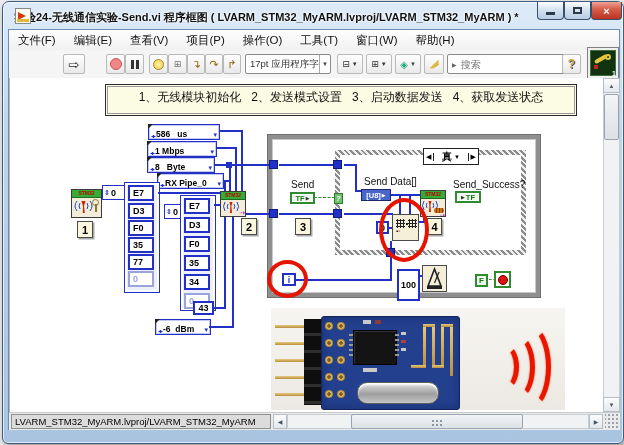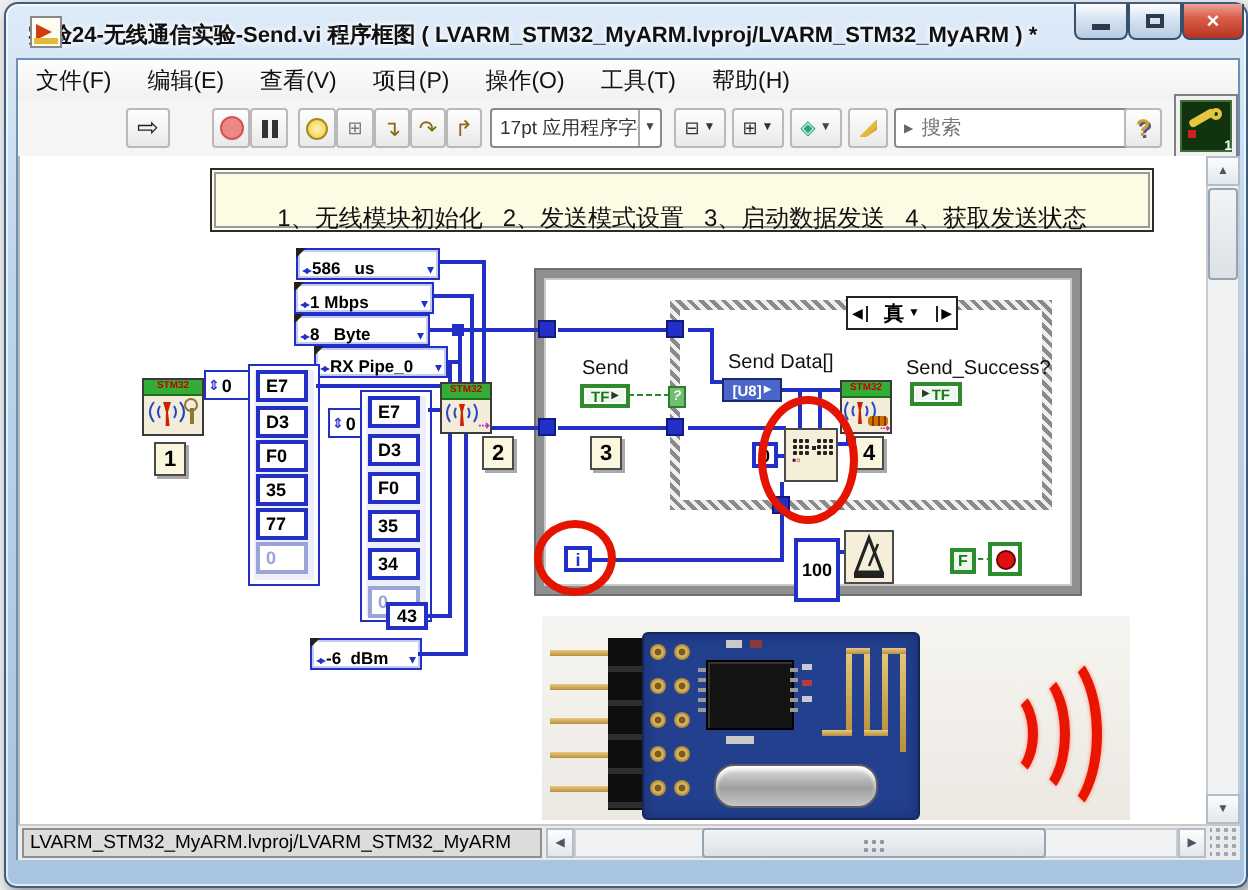--- a/index.html
+++ b/index.html
@@ -29,21 +29,21 @@
        background:linear-gradient(#FEFEFE,#E9E9E9);display:flex;align-items:center;justify-content:center;
        font-size:11px;color:#333;box-sizing:border-box;}
   .combo{background:#fff;border:1px solid #8A8A8A;font-size:9.5px;justify-content:flex-start;padding-left:4px;}
   
   #canvas{position:absolute;left:6px;top:76px;width:594px;height:334px;background:#fff;
        border-left:1px solid #B9B9B9;box-sizing:border-box;}
   #banner{position:absolute;left:102px;top:82px;width:472px;height:32px;background:#FCFBE3;
        border:1px solid #2B2B2B;box-shadow:inset 0 0 0 1px #FCFBE3, inset 0 0 0 2px #999;
        text-align:center;color:#111;box-sizing:border-box;}
   #banner .l1{font-size:12.5px;font-weight:bold;margin-top:1px;}
-  #banner .l2{font-size:12px;white-space:pre;margin-top:16px;}
+  #banner .l2{font-size:12px;white-space:pre;margin-top:4px;}
   
   .wh{position:absolute;height:2px;background:#2230C8;}
   .wv{position:absolute;width:2px;background:#2230C8;}
   .wg{position:absolute;height:0;border-top:1.5px dashed #2E8B2E;}
   .tunnel{position:absolute;width:9px;height:9px;background:#2230C8;border:1px solid #101A80;box-sizing:border-box;}
   .ring{position:absolute;display:flex;align-items:flex-end;background:#fff;border:1.5px solid #2230C8;
        box-shadow:inset 0 0 0 1px #C3CBF2;font-size:8.5px;font-weight:bold;color:#000;box-sizing:border-box;padding:0 2px;}
   .ring .rg{color:#2230C8;font-size:6px;letter-spacing:-1px;margin-right:1px;}
   .ring .rl{white-space:pre;flex:1;}
   .ring .rd{color:#2230C8;font-size:7px;}
@@ -113,20 +113,21 @@
 
   <div id="content"></div>
 
   <div id="menubar">
     <span class="menu-item">文件(F)</span>
     <span class="menu-item">编辑(E)</span>
     <span class="menu-item">查看(V)</span>
     <span class="menu-item">项目(P)</span>
     <span class="menu-item">操作(O)</span>
     <span class="menu-item">工具(T)</span>
+    <span class="menu-item">窗口(W)</span>
     <span class="menu-item">帮助(H)</span>
   </div>
 
   <div id="toolbar">
     <div class="tbtn" style="left:54px;width:22px;color:#222;font-size:13px;">⇨</div>
     <div class="tbtn" style="left:97px;width:19px;">
           <i style="width:10px;height:10px;border-radius:50%;background:#E88;border:1px solid #C55;"></i>
         </div>
     <div class="tbtn" style="left:116px;width:19px;gap:2px;">
           <i style="width:3px;height:9px;background:#333;"></i>

